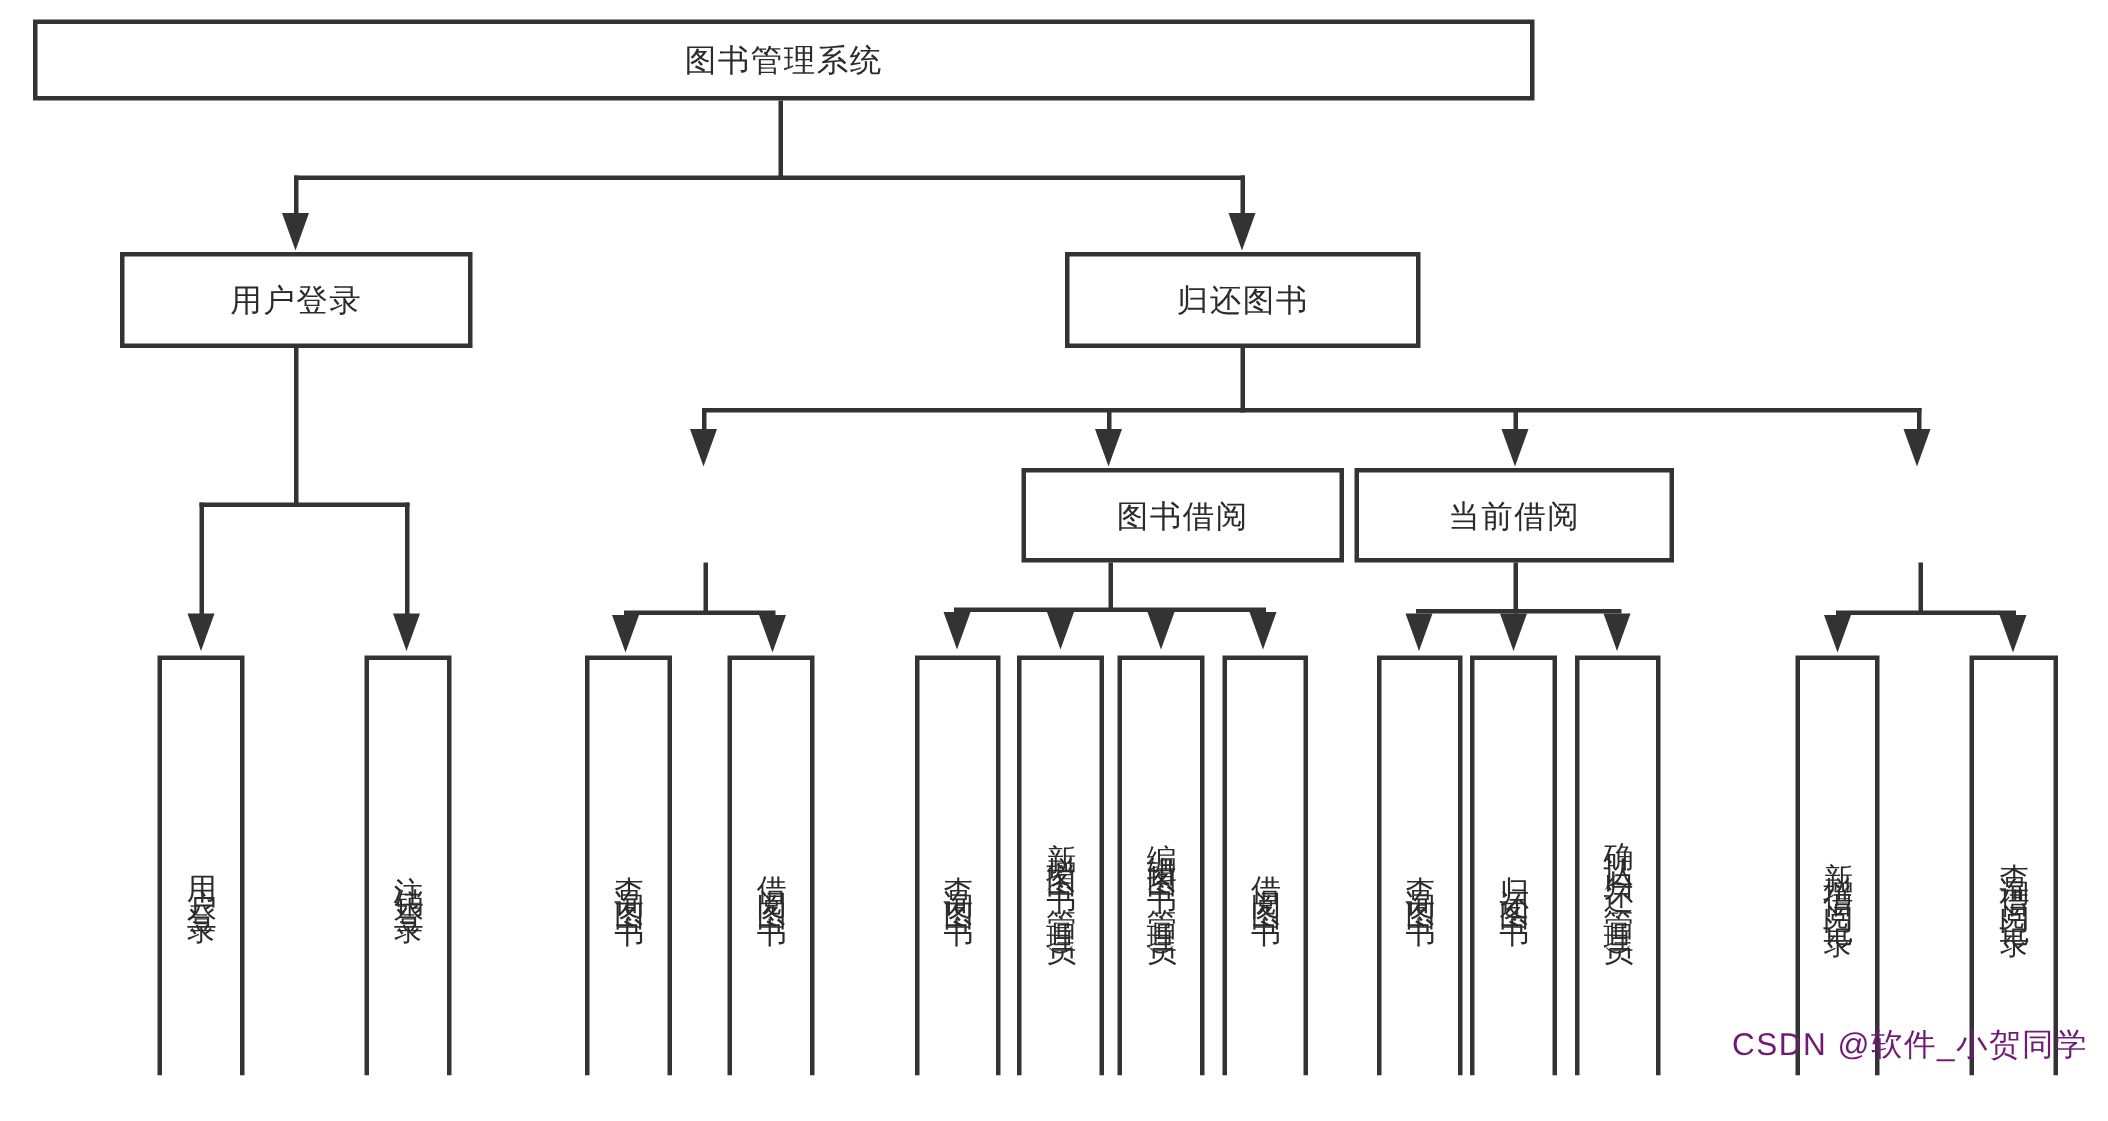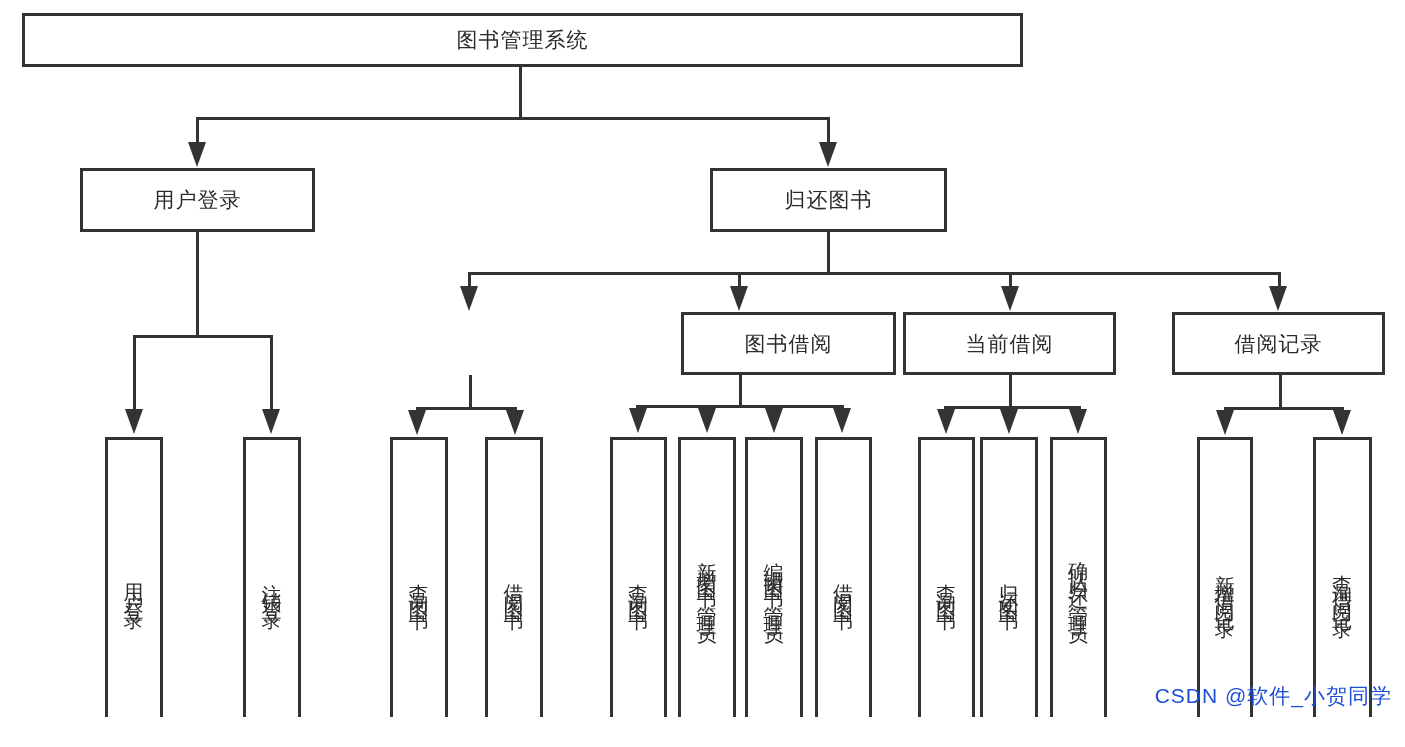--- a/index.html
+++ b/index.html
@@ -48,21 +48,21 @@
     width:0;height:0;
     border-left:9px solid transparent;
     border-right:9px solid transparent;
     border-top:25px solid #333333;
   }
   .watermark{
     position:absolute;
     right:13px;
     bottom:7px;
     font-size:21px;
-    color:#1d4ed8;
+    color:#701a75;
     letter-spacing:1px;
     white-space:nowrap;
     z-index:5;
   }
 </style>
 </head>
 <body>
 
 <div id="canvas">
 
@@ -91,21 +91,20 @@
   <div class="vline" style="left:738px;top:272px;height:16px;"></div>
   <div class="vline" style="left:1009px;top:272px;height:16px;"></div>
   <div class="vline" style="left:1278px;top:272px;height:16px;"></div>
   <div class="arrow" style="left:460px;top:286px;"></div>
   <div class="arrow" style="left:730px;top:286px;"></div>
   <div class="arrow" style="left:1001px;top:286px;"></div>
   <div class="arrow" style="left:1269px;top:286px;"></div>
 
   <div class="box h" style="left:633px;top:312px;width:215px;height:63px;margin-left:48px;">图书借阅</div>
   <div class="box h" style="left:903px;top:312px;width:213px;height:63px;text-align:center;">当前借阅</div>
-  <div class="box h" style="left:1172px;top:312px;width:213px;height:63px;">借阅记录</div>
 
   <div class="vline" style="left:469px;top:375px;height:35px;"></div>
   <div class="hline" style="left:416px;top:407px;width:101px;"></div>
   <div class="arrow" style="left:408px;top:410px;"></div>
   <div class="arrow" style="left:506px;top:410px;"></div>
 
   <div class="vline" style="left:739px;top:375px;height:33px;"></div>
   <div class="hline" style="left:636px;top:405px;width:208px;"></div>
   <div class="arrow" style="left:629px;top:408px;"></div>
   <div class="arrow" style="left:698px;top:408px;"></div>

